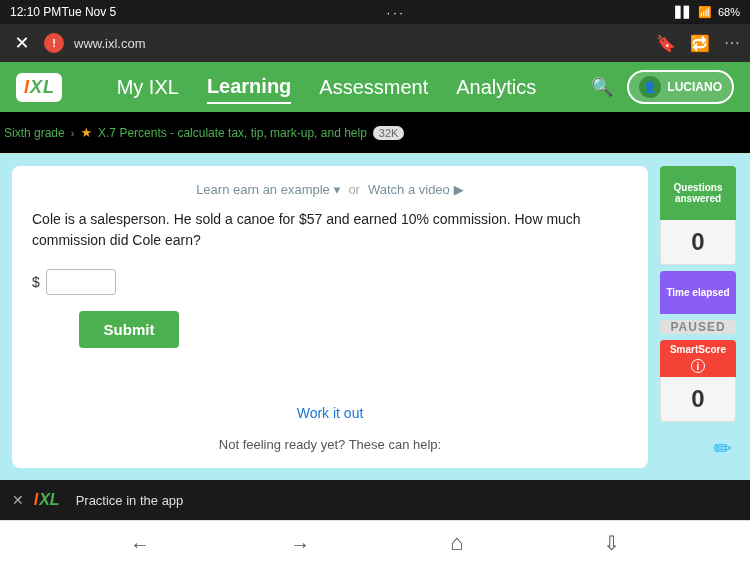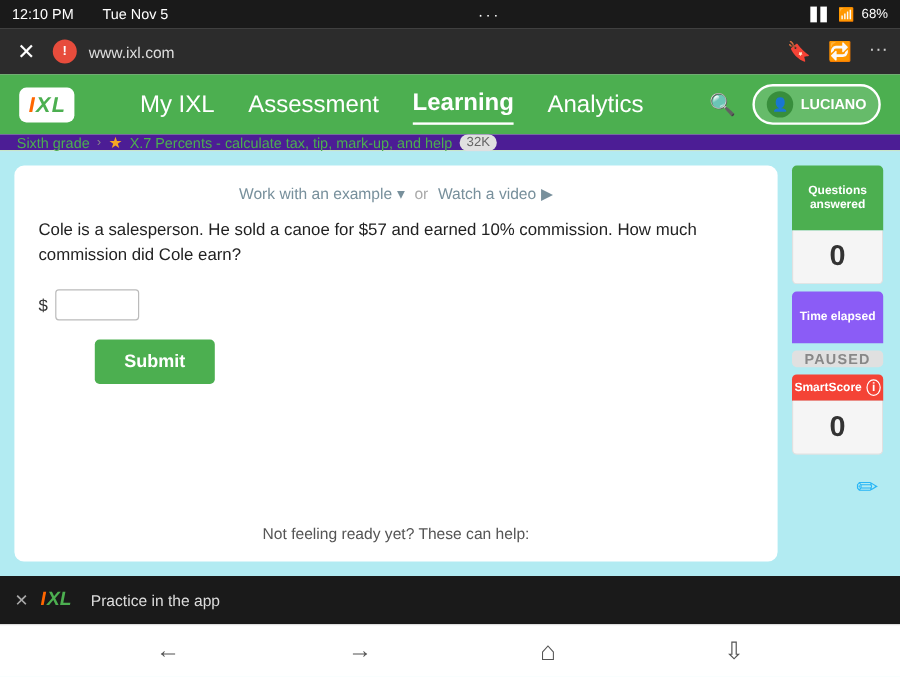--- a/index.html
+++ b/index.html
@@ -9,21 +9,21 @@
     .status-bar {
       background: #1a1a1a;
       color: #fff;
       font-size: 12px;
       height: 24px;
       display: flex;
       align-items: center;
       justify-content: space-between;
       padding: 0 10px;
     }
-    .status-left { display: flex; align-items: flex-end; gap: 24px; }
+    .status-left { display: flex; align-items: flex-end; gap: 0; }
     .status-center { font-size: 13px; letter-spacing: 2px; }
     .status-right { display: flex; align-items: center; gap: 6px; font-size: 11px; }
 
     
     .browser-bar {
       background: #2c2c2c;
       height: 38px;
       display: flex;
       align-items: center;
       padding: 0 10px;
@@ -128,26 +128,26 @@
       border-radius: 50%;
       background: #388e3c;
       display: flex;
       align-items: center;
       justify-content: center;
       font-size: 11px;
     }
 
     
     .breadcrumb-bar {
-      background: #4c1d95;
+      background: #000000;
       border-bottom: 1px solid #c8e6c9;
-      height: 14px;
-      display: flex;
-      align-items: center;
-      padding: 0 14px;
+      height: 42px;
+      display: flex;
+      align-items: center;
+      padding: 0 4px;
       gap: 6px;
       font-size: 12px;
       color: #555;
     }
     .breadcrumb-link { color: #4caf50; cursor: pointer; text-decoration: none; }
     .breadcrumb-sep { color: #888; font-size: 11px; }
     .star-icon { color: #f5a623; font-size: 13px; }
     .breadcrumb-current { color: #4caf50; font-weight: 500; cursor: pointer; }
     .breadcrumb-badge {
       background: #e0e0e0;
@@ -231,21 +231,21 @@
     .work-link {
       color: #1976d2;
       font-size: 14px;
       font-weight: 500;
       cursor: pointer;
       text-decoration: none;
     }
     .not-ready {
       color: #555;
       font-size: 13px;
-      margin-top: 4px;
+      margin-top: 15px;
     }
 
     
     .side-panel {
       width: 80px;
       display: flex;
       flex-direction: column;
       gap: 6px;
       align-items: center;
     }
@@ -295,20 +295,21 @@
       border-radius: 4px 4px 0 0;
       padding: 4px 2px;
       font-size: 10px;
       font-weight: bold;
       color: #fff;
       text-align: center;
       display: flex;
       align-items: center;
       justify-content: center;
       gap: 4px;
+      flex-direction: column;
     }
     .info-circle {
       width: 14px;
       height: 14px;
       border: 1.5px solid #fff;
       border-radius: 50%;
       display: flex;
       align-items: center;
       justify-content: center;
       font-size: 10px;
@@ -414,22 +415,22 @@
 </div>
 
 <div class="nav-bar">
   <div class="ixl-logo">
     <span class="logo-i">I</span>
     <span class="logo-x">X</span>
     <span class="logo-l">L</span>
   </div>
   <div class="nav-links">
     <span class="nav-link">My IXL</span>
+    <span class="nav-link active">Learning</span>
     <span class="nav-link">Assessment</span>
-    <span class="nav-link active">Learning</span>
     <span class="nav-link">Analytics</span>
   </div>
   <div class="nav-right">
     <span class="search-icon-nav">🔍</span>
     <div class="user-btn">
       <div class="user-avatar">👤</div>
       <span>LUCIANO</span>
     </div>
   </div>
 </div>
@@ -440,40 +441,41 @@
   <span class="star-icon">★</span>
   <span class="breadcrumb-current">X.7 Percents - calculate tax, tip, mark-up, and help</span>
   <span class="breadcrumb-badge">32K</span>
 </div>
 
 <div class="main-content">
 
   <div class="question-panel">
     <div class="question-tools">
       <span class="tool-link">
-        <span>Work with an example</span>
+        <span>Learn earn an example</span>
         <span>▾</span>
       </span>
       <span class="tool-sep">or</span>
       <span class="tool-link">
         <span>Watch a video</span>
         <span>▶</span>
       </span>
     </div>
 
     <div class="question-text">Cole is a salesperson. He sold a canoe for $57 and earned 10% commission. How much commission did Cole earn?</div>
 
     <div class="dollar-input-row">
       <span class="dollar-label">$</span>
       <input class="dollar-input" type="text" style="">
     </div>
 
     <button class="submit-btn">Submit</button>
 
     <div class="work-it-out">
+      <div><a class="work-link">Work it out</a></div>
       <div class="not-ready">Not feeling ready yet? These can help:</div>
     </div>
   </div>
 
   <div class="side-panel">
 
     <div class="side-card">
       <div class="side-card-header green-header">
         <span>Questions answered</span>
       </div>

